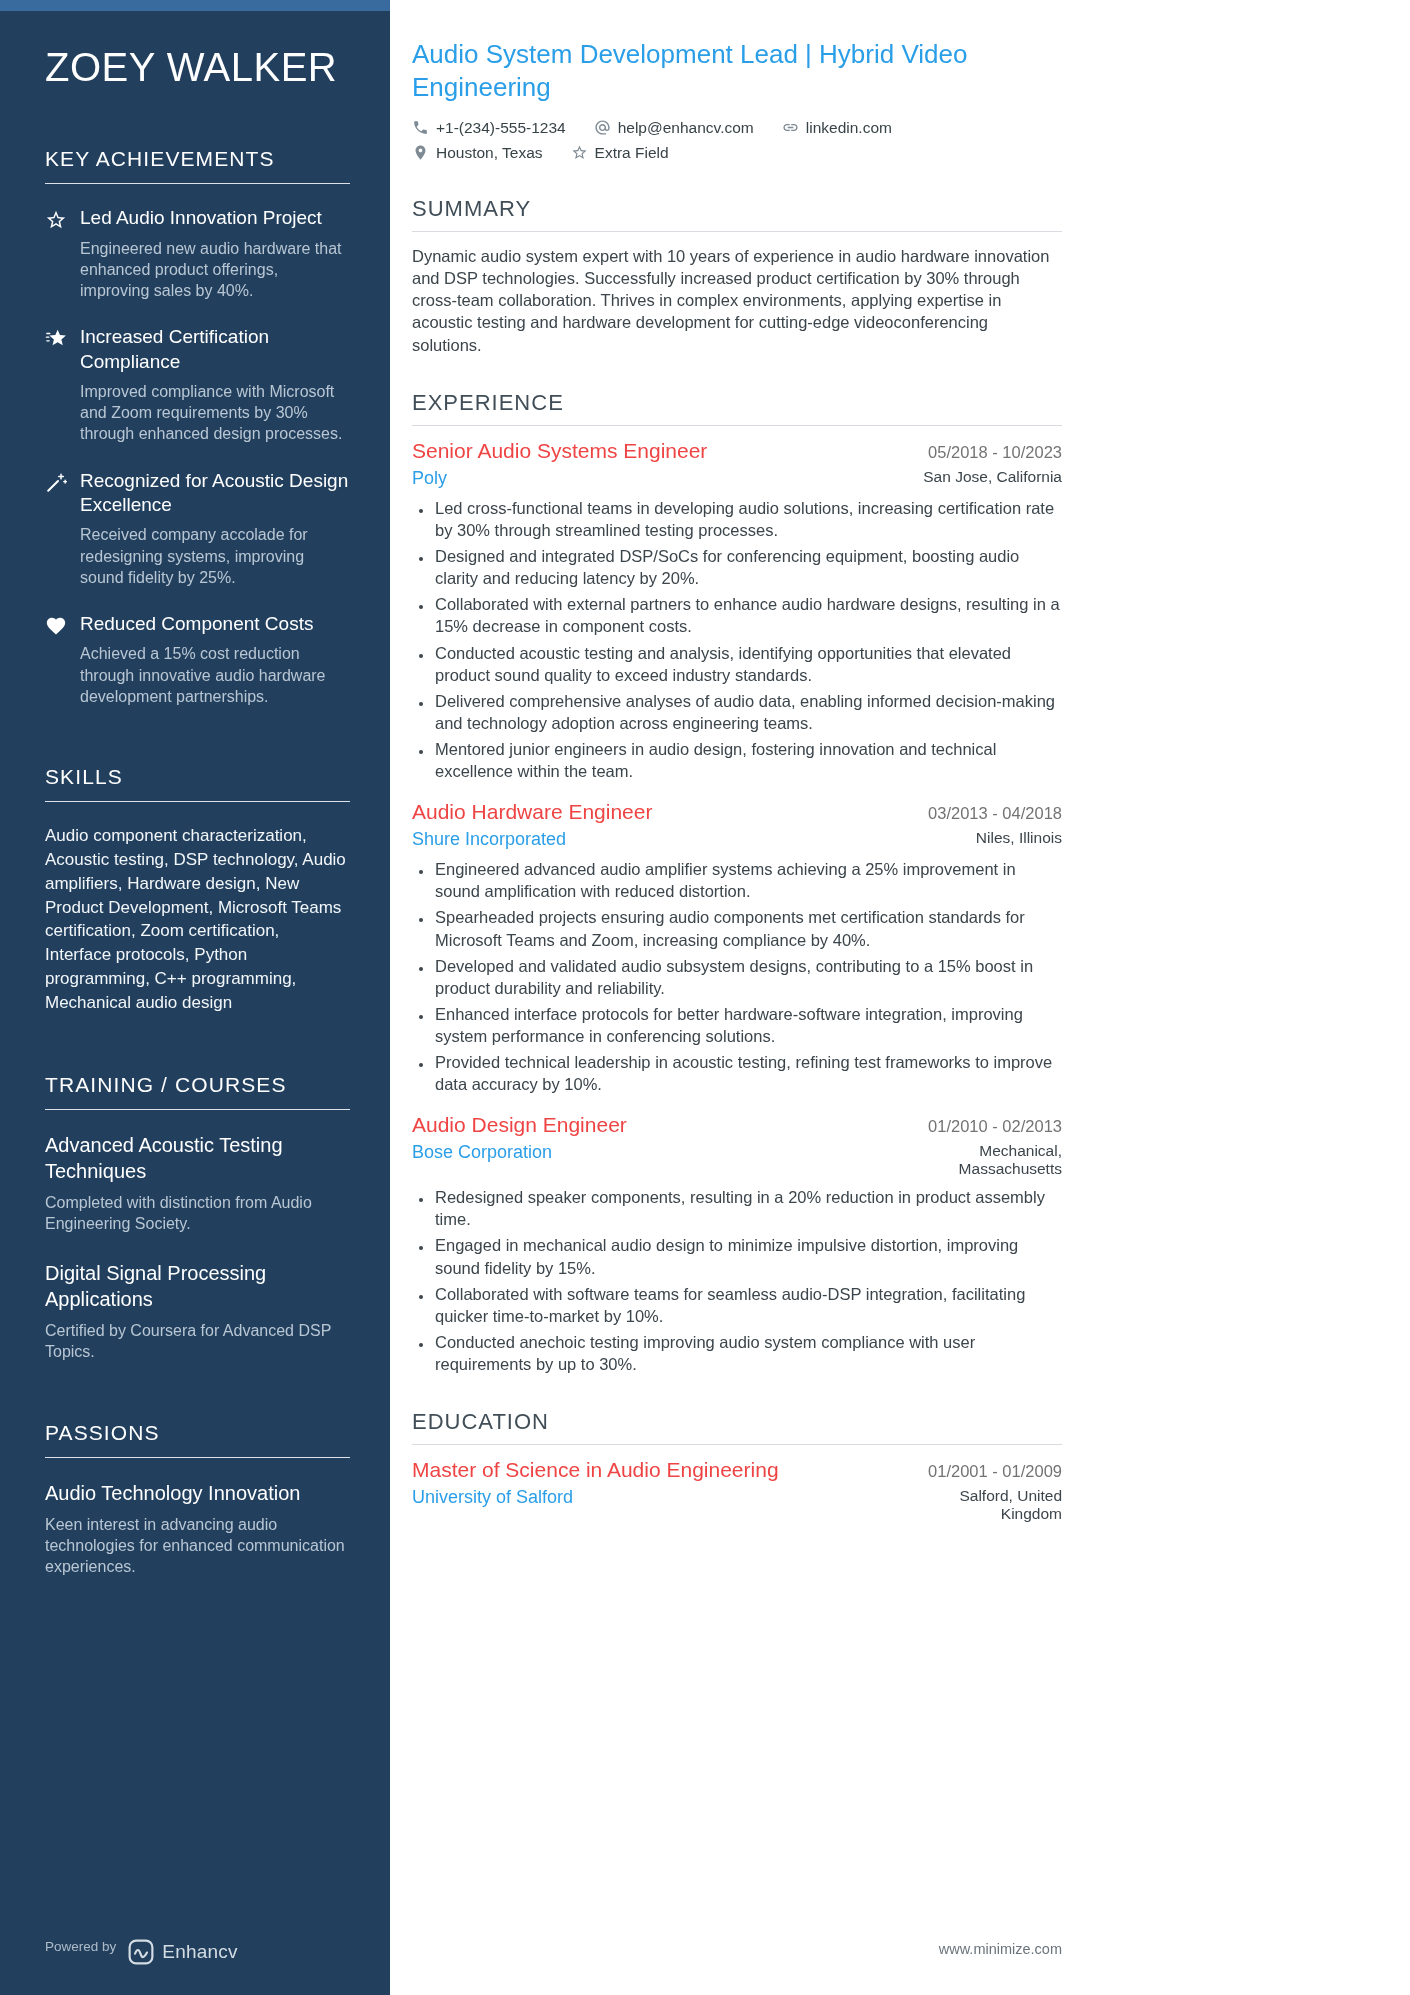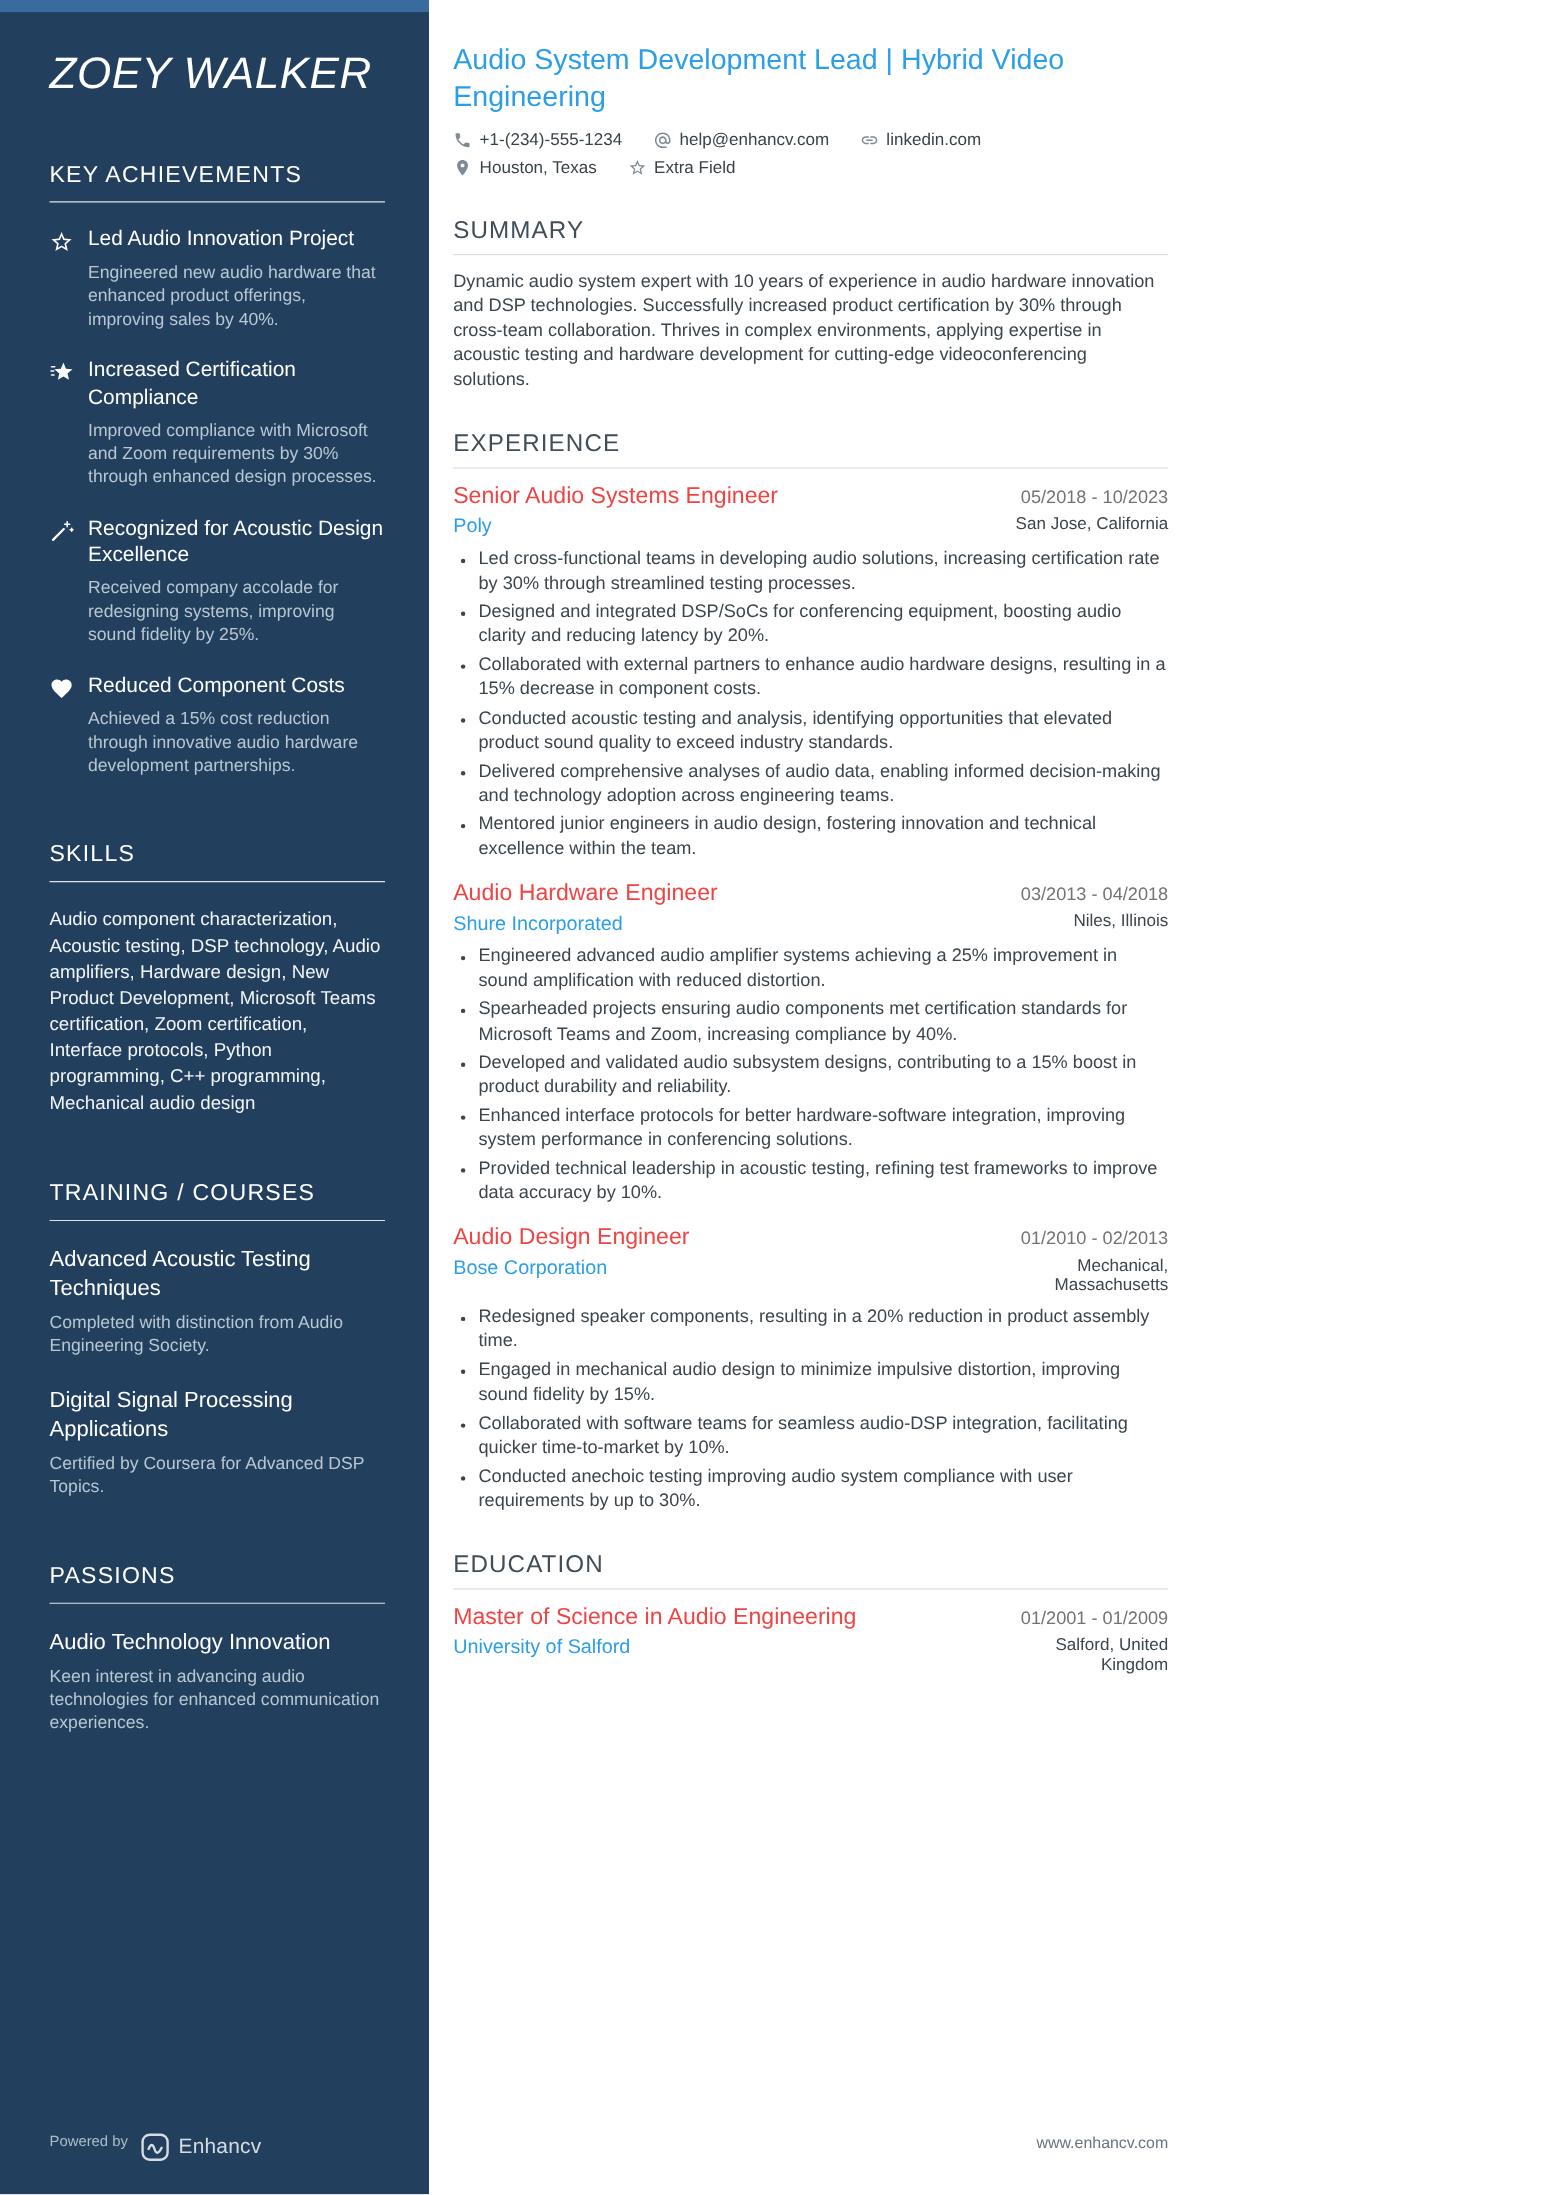--- a/index.html
+++ b/index.html
@@ -3,21 +3,21 @@
 <meta charset="utf-8">
 <style>
   html,body{margin:0;padding:0;background:#ffffff;}
   .page{position:relative;width:1410px;height:1995px;background:#ffffff;overflow:hidden;
         font-family:"Liberation Sans","DejaVu Sans",sans-serif;-webkit-font-smoothing:antialiased;}
 
   
   .sidebar{position:absolute;top:0;left:0;width:390px;height:1995px;background:#22405e;
            box-sizing:border-box;padding:46px 40px 0 45px;color:#fff;}
   .accent-strip{position:absolute;top:0;left:0;width:100%;height:11px;background:#3a6b9f;}
-  .name{margin:0;font-size:40px;line-height:1.08;font-weight:500;color:#ffffff;letter-spacing:.5px;font-style:italic;}
+  .name{margin:0;font-size:40px;line-height:1.08;font-weight:500;color:#ffffff;letter-spacing:.5px;}
   .sb-section{margin-top:58px;}
   .sb-heading{margin:0 0 22px;font-size:21px;font-weight:400;letter-spacing:1.1px;color:#ffffff;
               padding-bottom:12px;border-bottom:1px solid rgba(255,255,255,.85);}
   .ach-item{display:flex;gap:13px;margin-bottom:24px;}
   .ach-icon{flex:none;width:22px;padding-top:3px;}
   .ach-icon svg{width:22px;height:22px;display:block;}
   .ach-title{font-size:19px;line-height:1.28;color:#ffffff;margin:0 0 7px;font-weight:400;}
   .ach-desc{font-size:16px;line-height:1.33;color:#b9c6d3;margin:0;}
   .skills-text{font-size:17px;line-height:1.4;color:#f2f6f9;margin:0;}
   .tr-item{margin-bottom:26px;}
@@ -277,14 +277,14 @@
           <span class="job-dates">01/2001 - 01/2009</span>
         </div>
         <div class="row-between sub-row">
           <span class="job-company">University of Salford</span>
           <span class="job-location">Salford, United Kingdom</span>
         </div>
       </div>
     </section>
   </main>
 
-  <div class="site-footer">www.enhancv.com</div>
+  <div class="site-footer">www.minimize.com</div>
 </div>
 
 </body></html>

